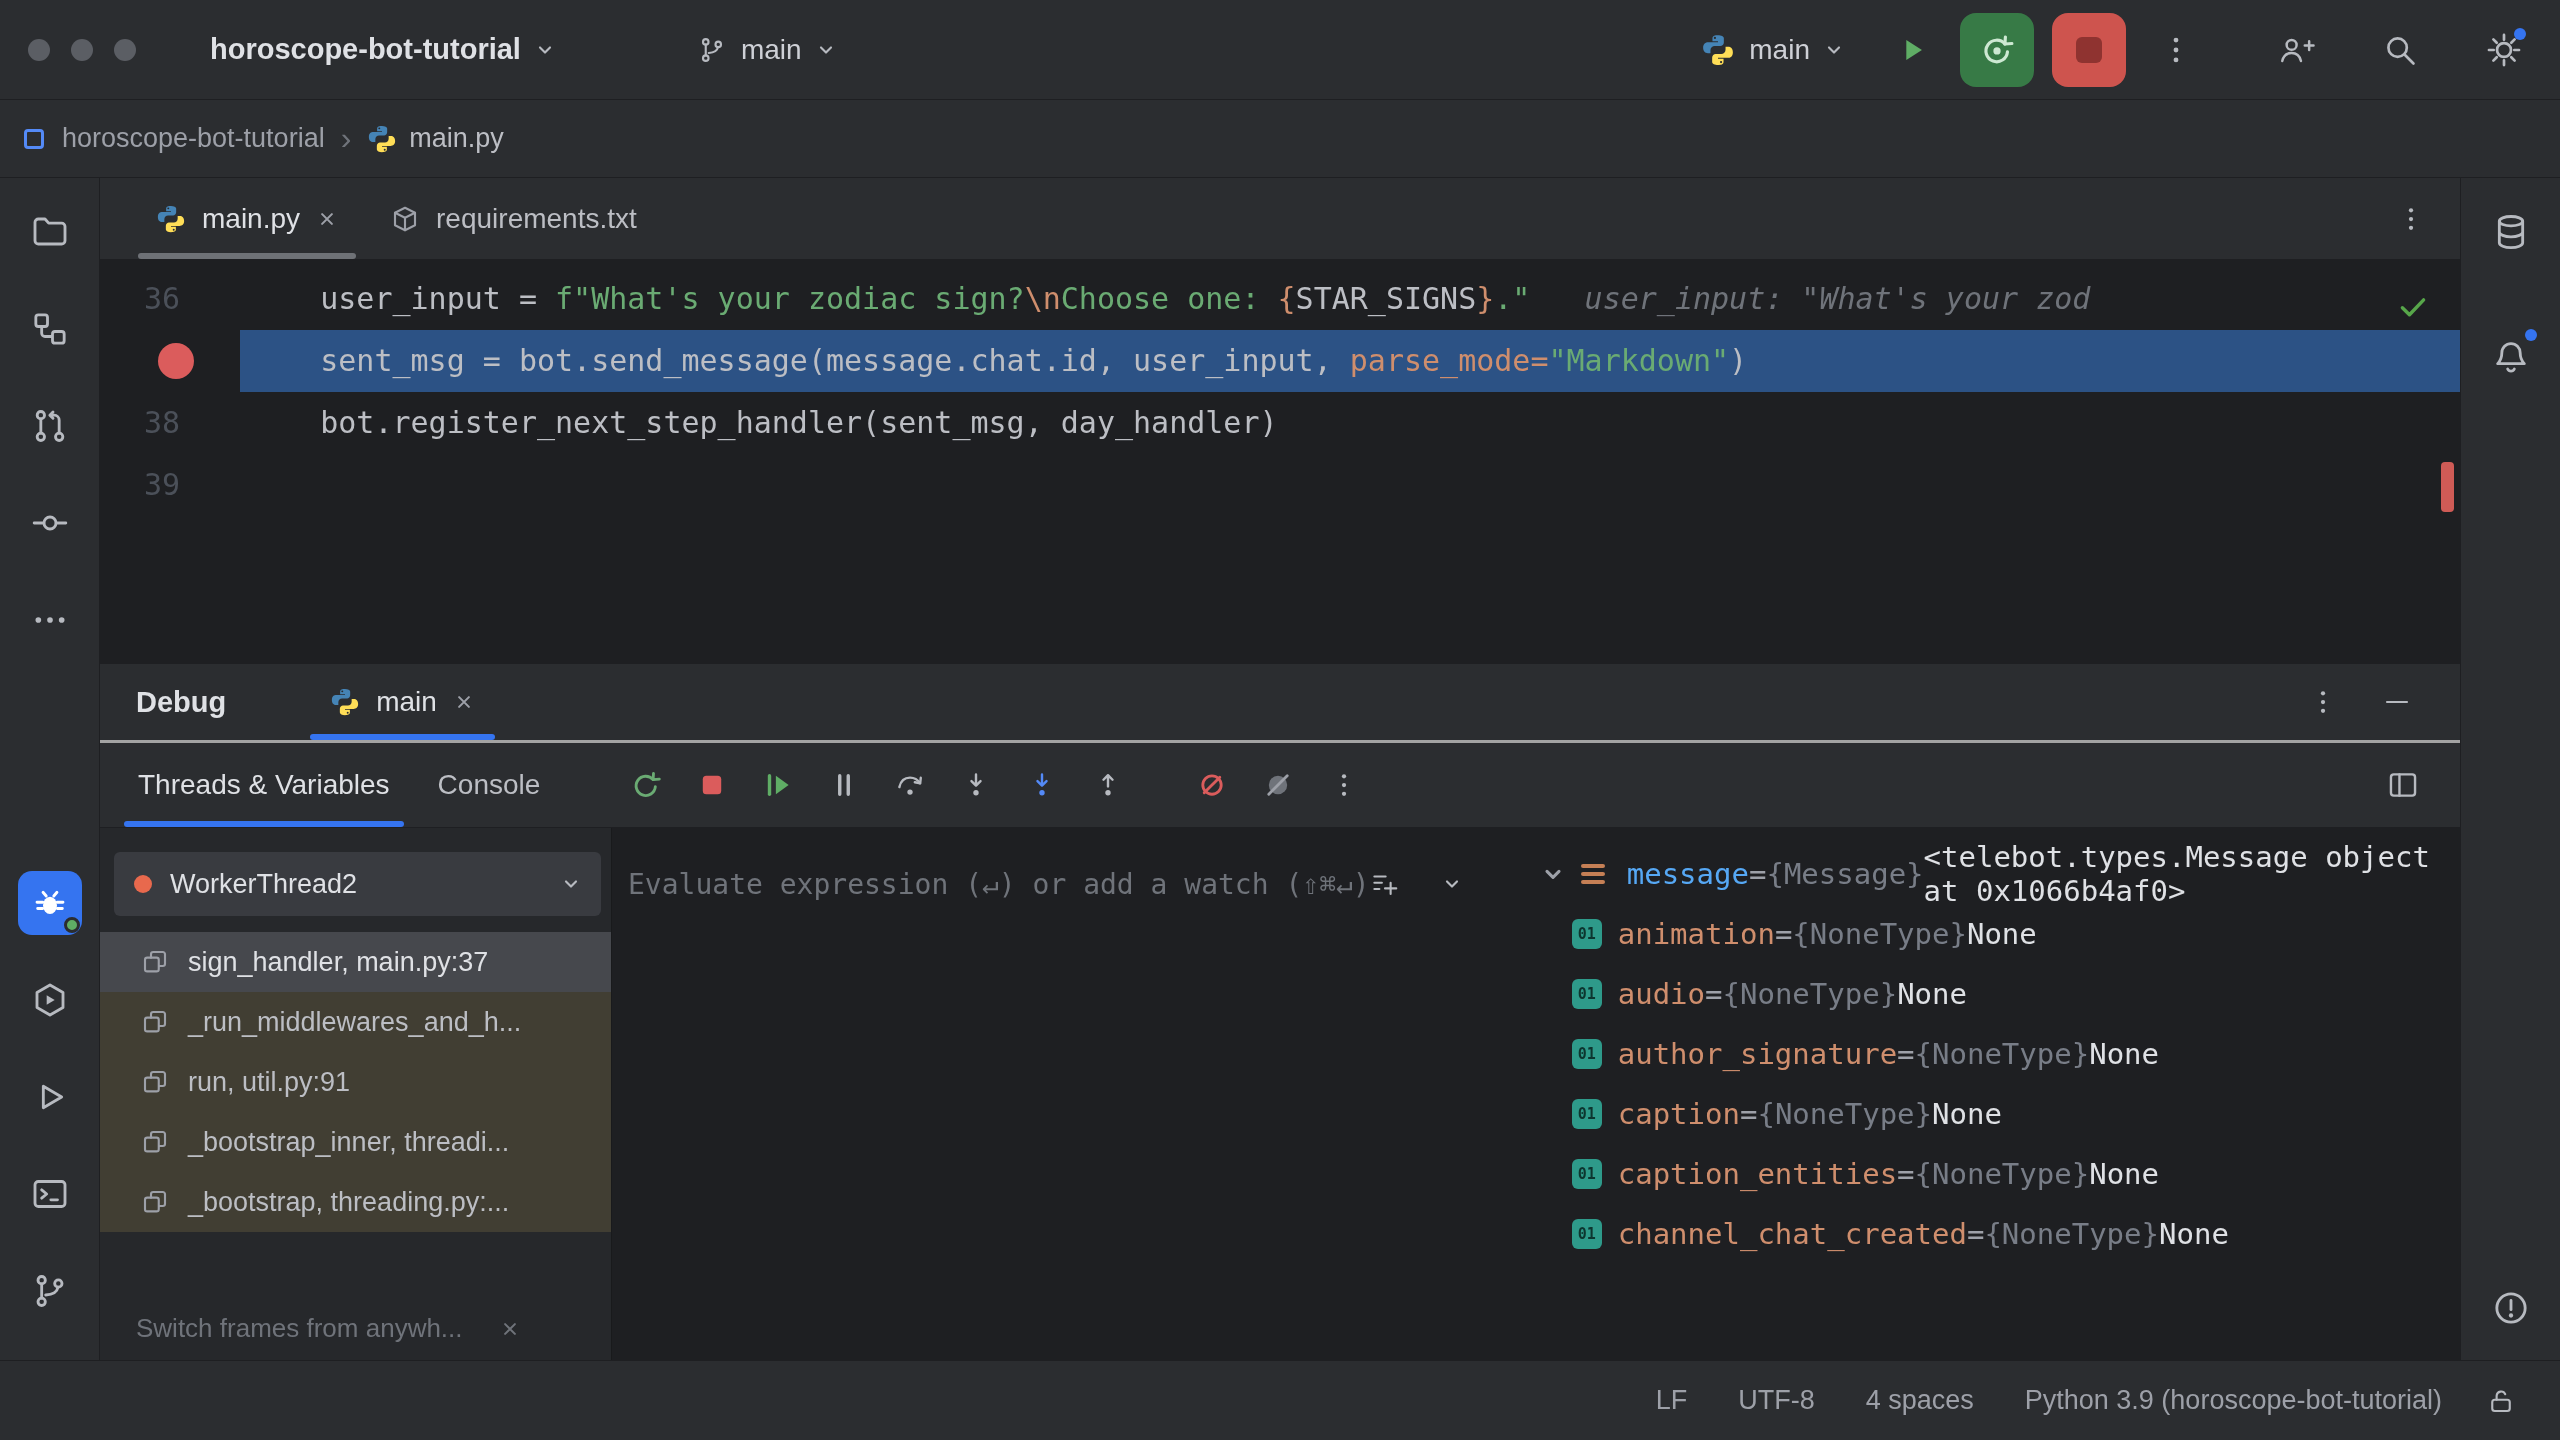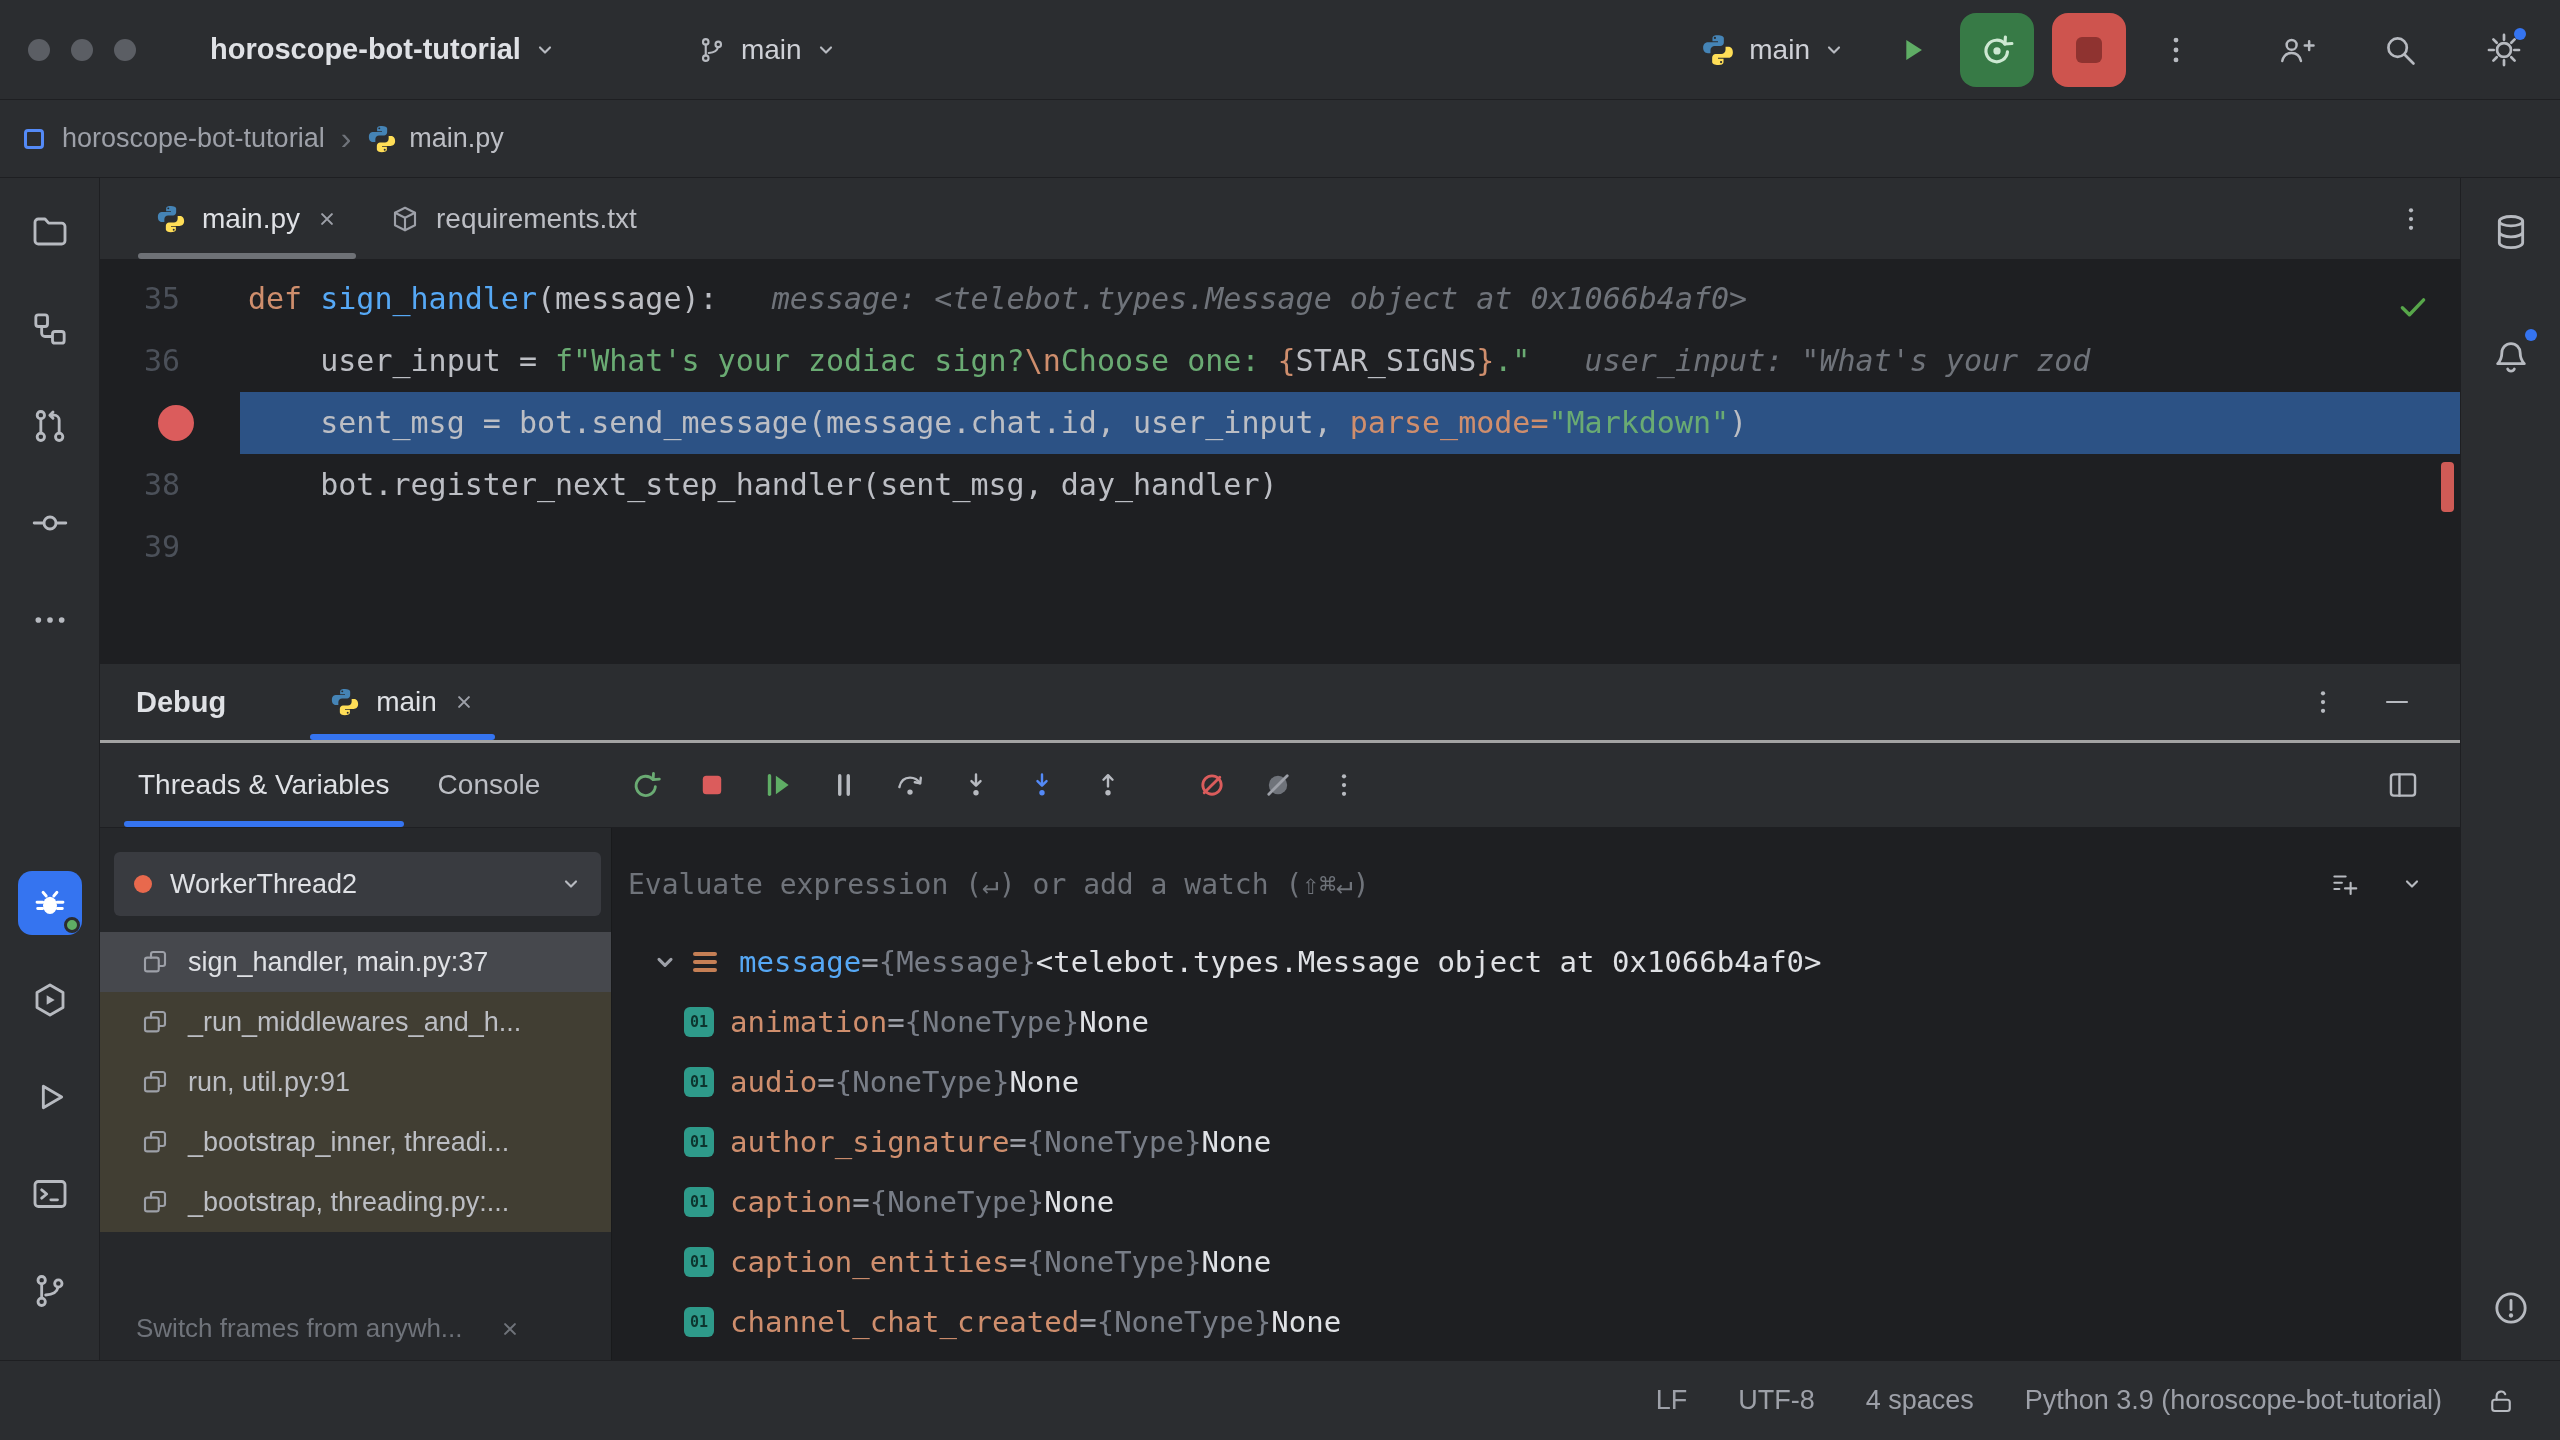--- a/index.html
+++ b/index.html
@@ -107,21 +107,21 @@
   .thread-dot{width:18px;height:18px;border-radius:50%;background:#e8694d;flex:none}
   .thread-chev{margin-left:auto}
   .frames-list{margin-top:16px}
   .frame{height:60px;display:flex;align-items:center;gap:18px;padding-left:40px;font-size:27px;color:#bcbec4}
   .frame.selected{background:#46484d;color:#dfe1e5}
   .frame.library{background:#413e33}
   .fic{width:30px;height:30px;fill:none;stroke:#9da0a8;stroke-width:1.7;stroke-linecap:round;stroke-linejoin:round;flex:none}
   .frames-hint{position:absolute;left:36px;bottom:16px;display:flex;align-items:center;gap:36px;
     font-size:26px;color:#6f737a}
 
-  .vars-panel{flex:1;background:#1e1f22;min-width:0;display:flex;flex-direction:column}
+  .vars-panel{flex:1;background:#1e1f22;min-width:0;display:flex;flex-direction:row}
   .eval-row{margin-top:24px;height:64px;flex:none;display:flex;align-items:center;padding:0 38px 0 16px;
     font-family:"DejaVu Sans Mono","Liberation Mono",monospace;font-size:28px;color:#6f737a}
   .eval-icons{margin-left:auto;display:flex;align-items:center;gap:42px}
   .vars-list{margin-top:16px;overflow:hidden}
   .var-row{height:60px;display:flex;align-items:center;
     font-family:"DejaVu Sans Mono","Liberation Mono",monospace;font-size:29px}
   .var-row.d0{padding-left:41px}
   .var-row.d1{padding-left:72px}
   .vchev{width:24px;height:24px;fill:none;stroke:#9da0a8;stroke-width:1.8;stroke-linecap:round;stroke-linejoin:round;margin-right:16px;flex:none}
   .ic-obj{width:30px;height:30px;margin-right:16px;display:flex;flex-direction:column;justify-content:center;gap:4px;flex:none}
@@ -340,24 +340,20 @@
         <svg class="s30 tab-kebab" viewBox="0 0 24 24">
           <circle cx="12" cy="5" r="1.7" fill="#b7bac0"></circle>
             <circle cx="12" cy="12" r="1.7" fill="#b7bac0"></circle>
             <circle cx="12" cy="19" r="1.7" fill="#b7bac0"></circle>
         </svg>
       </div>
 
       <div class="editor">
         <div id="code-lines">
             <div class="cl">
-              <div class="gut">35</div>
-              <div class="tw"><span class="tk-kw">def </span><span class="tk-fn">sign_handler</span><span class="tk-txt">(message):</span><span class="tk-hint">   message: &lt;telebot.types.Message object at 0x1066b4af0&gt;</span></div>
-            </div>
-            <div class="cl">
               <div class="gut">36</div>
               <div class="tw"><span class="tk-txt">    user_input = </span><span class="tk-str">f"What's your zodiac sign?</span><span class="tk-esc">\n</span><span class="tk-str">Choose one: </span><span class="tk-par">{</span><span class="tk-txt">STAR_SIGNS</span><span class="tk-par">}</span><span class="tk-str">."</span><span class="tk-hint">   user_input: "What's your zod</span></div>
             </div>
             <div class="cl exec">
               <div class="gut">
                 <span class="bp"></span>
               </div>
               <div class="tw"><span class="tk-txt">    sent_msg = bot.send_message(message.chat.id, user_input, </span><span class="tk-par">parse_mode=</span><span class="tk-str">"Markdown"</span><span class="tk-txt">)</span></div>
             </div>
             <div class="cl">

